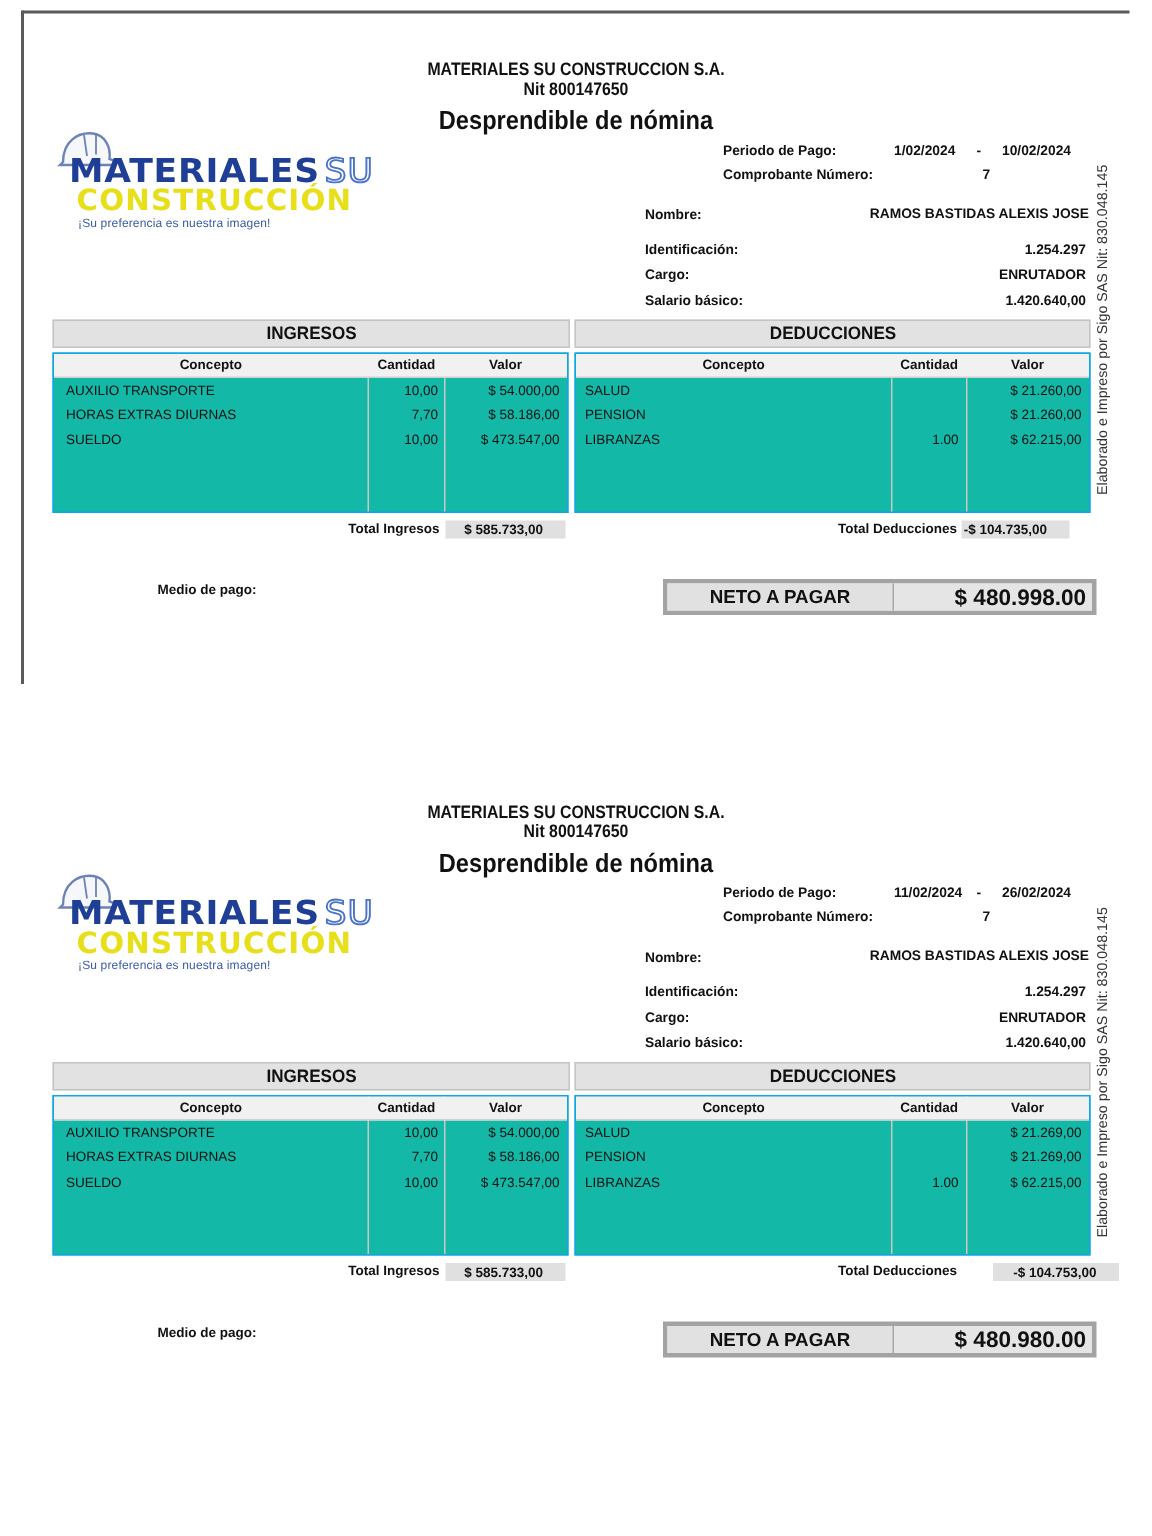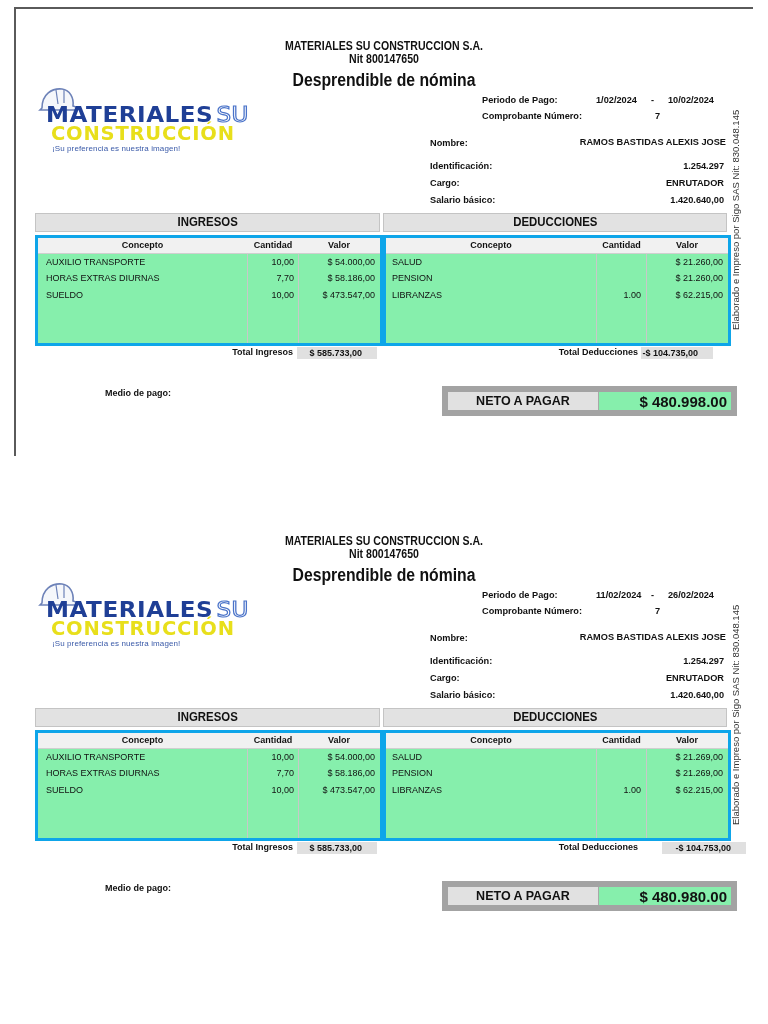--- a/index.html
+++ b/index.html
@@ -31,37 +31,37 @@
   .kv { position:absolute; font-size:9.2px; font-weight:bold; white-space:nowrap; }
   .kv.r { text-align:right; }
 
   .sidetext { position:absolute; left:730px; top:330px; font-size:9.5px; color:#333; white-space:nowrap;
               transform:rotate(-90deg); transform-origin:0 0; }
 
   .sect-bar { position:absolute; height:17px; background:#e2e2e2; border:1px solid #c4c4c4;
               font-weight:bold; font-size:12px; text-align:center; line-height:17px; }
   .sect-bar span { display:inline-block; transform:scaleX(0.95); }
 
-  .tbl { position:absolute; border:3px solid #0ea5e9; background:#86efac; }
+  .tbl { position:absolute; border:1px solid #0ea5e9; background:#14b8a6; }
   .tbl .hdr { position:absolute; top:0; left:0; right:0; height:15px; background:#f1f1f1;
               border-bottom:1px solid #cfcfcf; font-size:9px; font-weight:bold; }
   .tbl .hdr div { position:absolute; top:2px; text-align:center; }
   .tbl .vline { position:absolute; top:0; bottom:0; width:1px; background:#c8c8c8; }
   .tbl .row { position:absolute; left:0; right:0; height:16px; font-size:9px; }
   .tbl .row div { position:absolute; white-space:nowrap; }
 
   .total-lbl { position:absolute; font-size:9px; font-weight:bold; text-align:left; white-space:nowrap; }
   .total-val { position:absolute; height:12px; background:#e0e0e0; font-size:9px; font-weight:bold;
                text-align:right; line-height:12px; padding-right:15px; box-sizing:border-box; }
 
   .medio { position:absolute; left:105px; font-size:9px; font-weight:bold; }
-  .neto-box { position:absolute; left:442px; width:283px; height:18px; border:6px solid #a3a3a3; }
+  .neto-box { position:absolute; left:442px; width:283px; height:18px; border:3px solid #a3a3a3; }
   .neto-box .lbl { position:absolute; left:0; top:0; width:150px; height:18px; background:#e1e1e1;
                    border-right:1px solid #a8a8a8; text-align:center; font-weight:bold; font-size:12.5px; line-height:18px; }
-  .neto-box .val { position:absolute; left:151px; top:0; right:0; height:18px; background:#86efac;
+  .neto-box .val { position:absolute; left:151px; top:0; right:0; height:18px; background:#e5e5e5;
                    text-align:right; font-weight:bold; font-size:15px; line-height:19px; padding-right:4px; }
 </style>
 </head>
 <body>
 
 <div class="frame-top"></div>
 <div class="frame-left"></div>
 
 <div class="slip slip1">
   <div class="company name">MATERIALES SU CONSTRUCCION S.A.</div>

